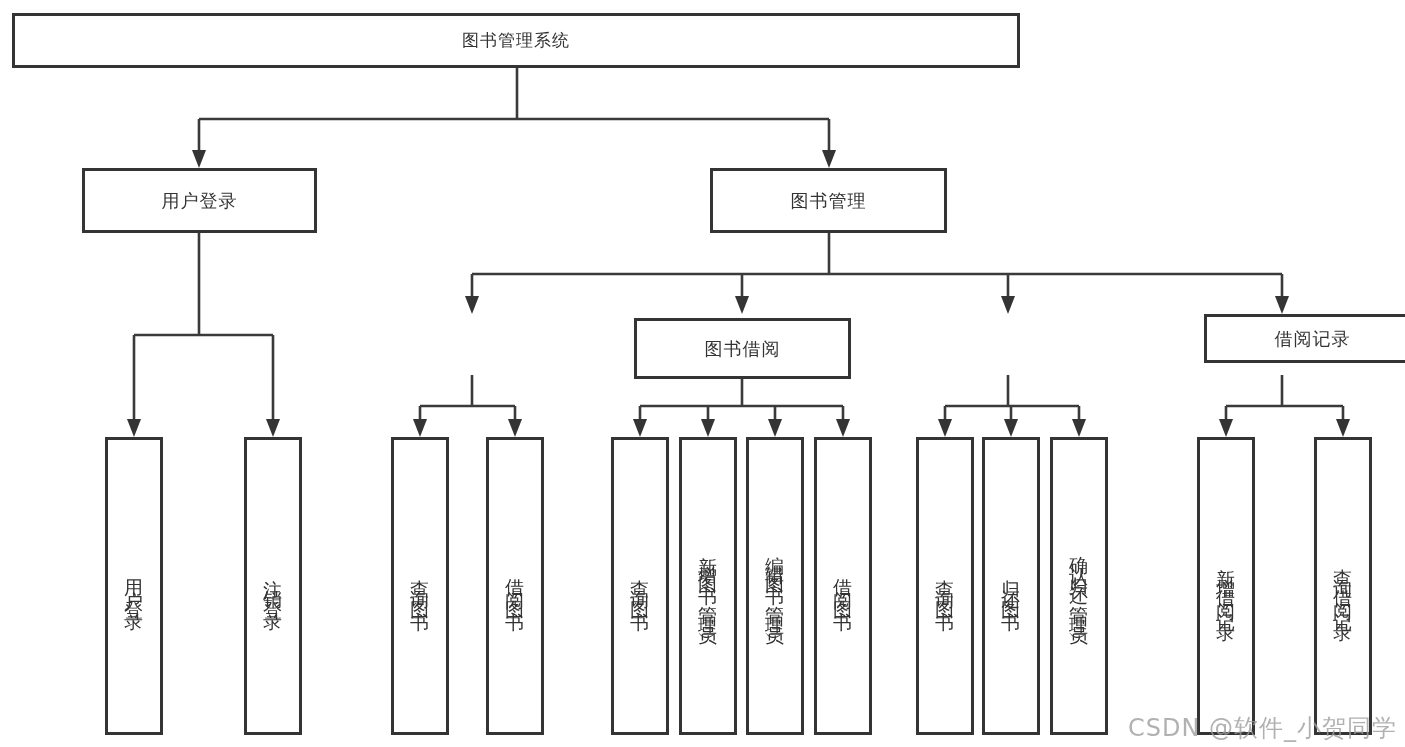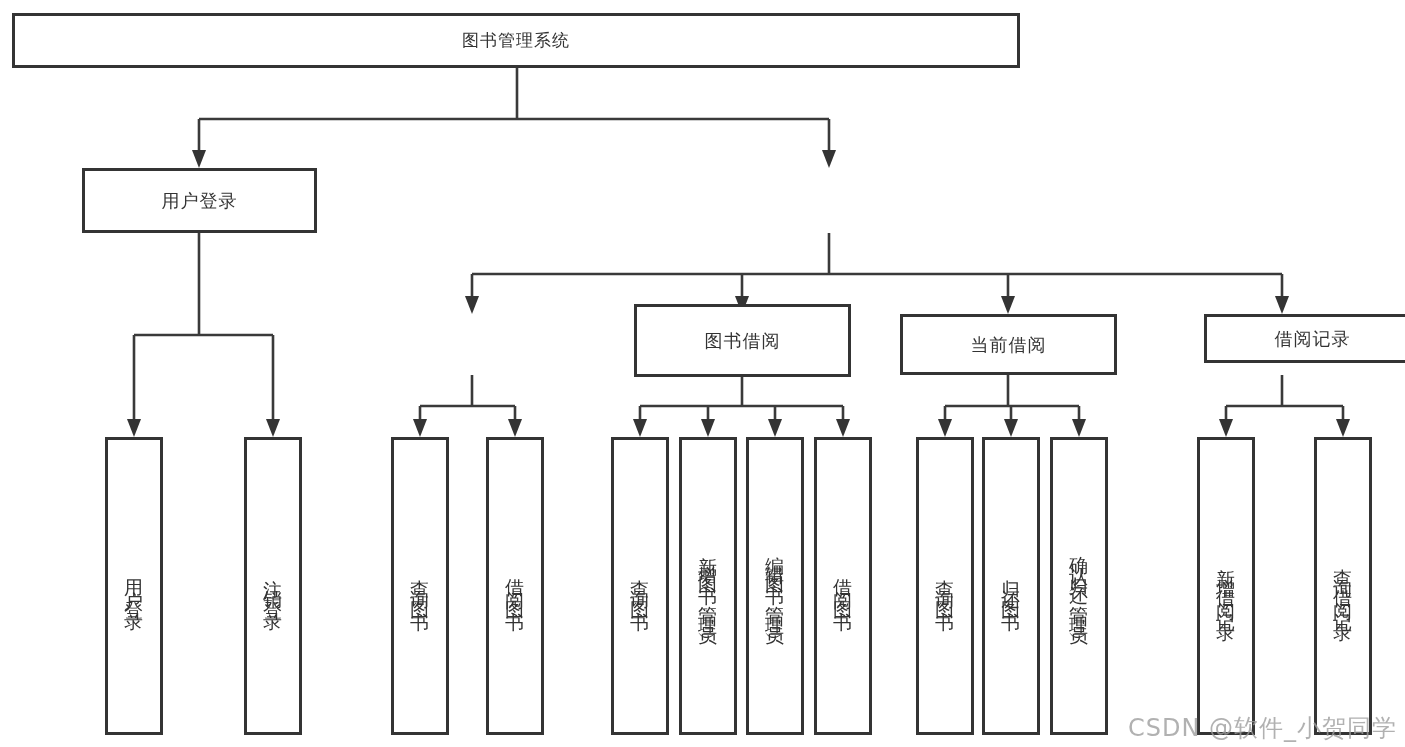--- a/index.html
+++ b/index.html
@@ -92,26 +92,26 @@
     </g>
   </svg>
 
   <div class="node hbox root" style="left:12px;top:13px;width:1008px;height:55px;">
     <span>图书管理系统</span>
   </div>
 
   <div class="node hbox" style="left:82px;top:168px;width:235px;height:65px;">
     <span>用户登录</span>
   </div>
+  <div class="node hbox" style="left:710px;top:168px;width:237px;height:65px;">
+    <span>图书管理</span>
+  </div>
 
-  <div class="node hbox" style="left:634px;top:304px;width:217px;height:73px;">
+  <div class="node hbox" style="left:634px;top:318px;width:217px;height:61px;">
     <span>图书借阅</span>
-  </div>
-  <div class="node hbox" style="left:900px;top:314px;width:217px;height:61px;">
-    <span>当前借阅</span>
   </div>
   <div class="node hbox" style="left:1204px;top:314px;width:217px;height:49px;">
     <span>借阅记录</span>
   </div>
 
   <div class="node vbox" style="left:105px;top:437px;width:58px;height:298px;">
     <span>用户登录</span>
   </div>
   <div class="node vbox" style="left:244px;top:437px;width:58px;height:298px;">
     <span>注销登录</span>

